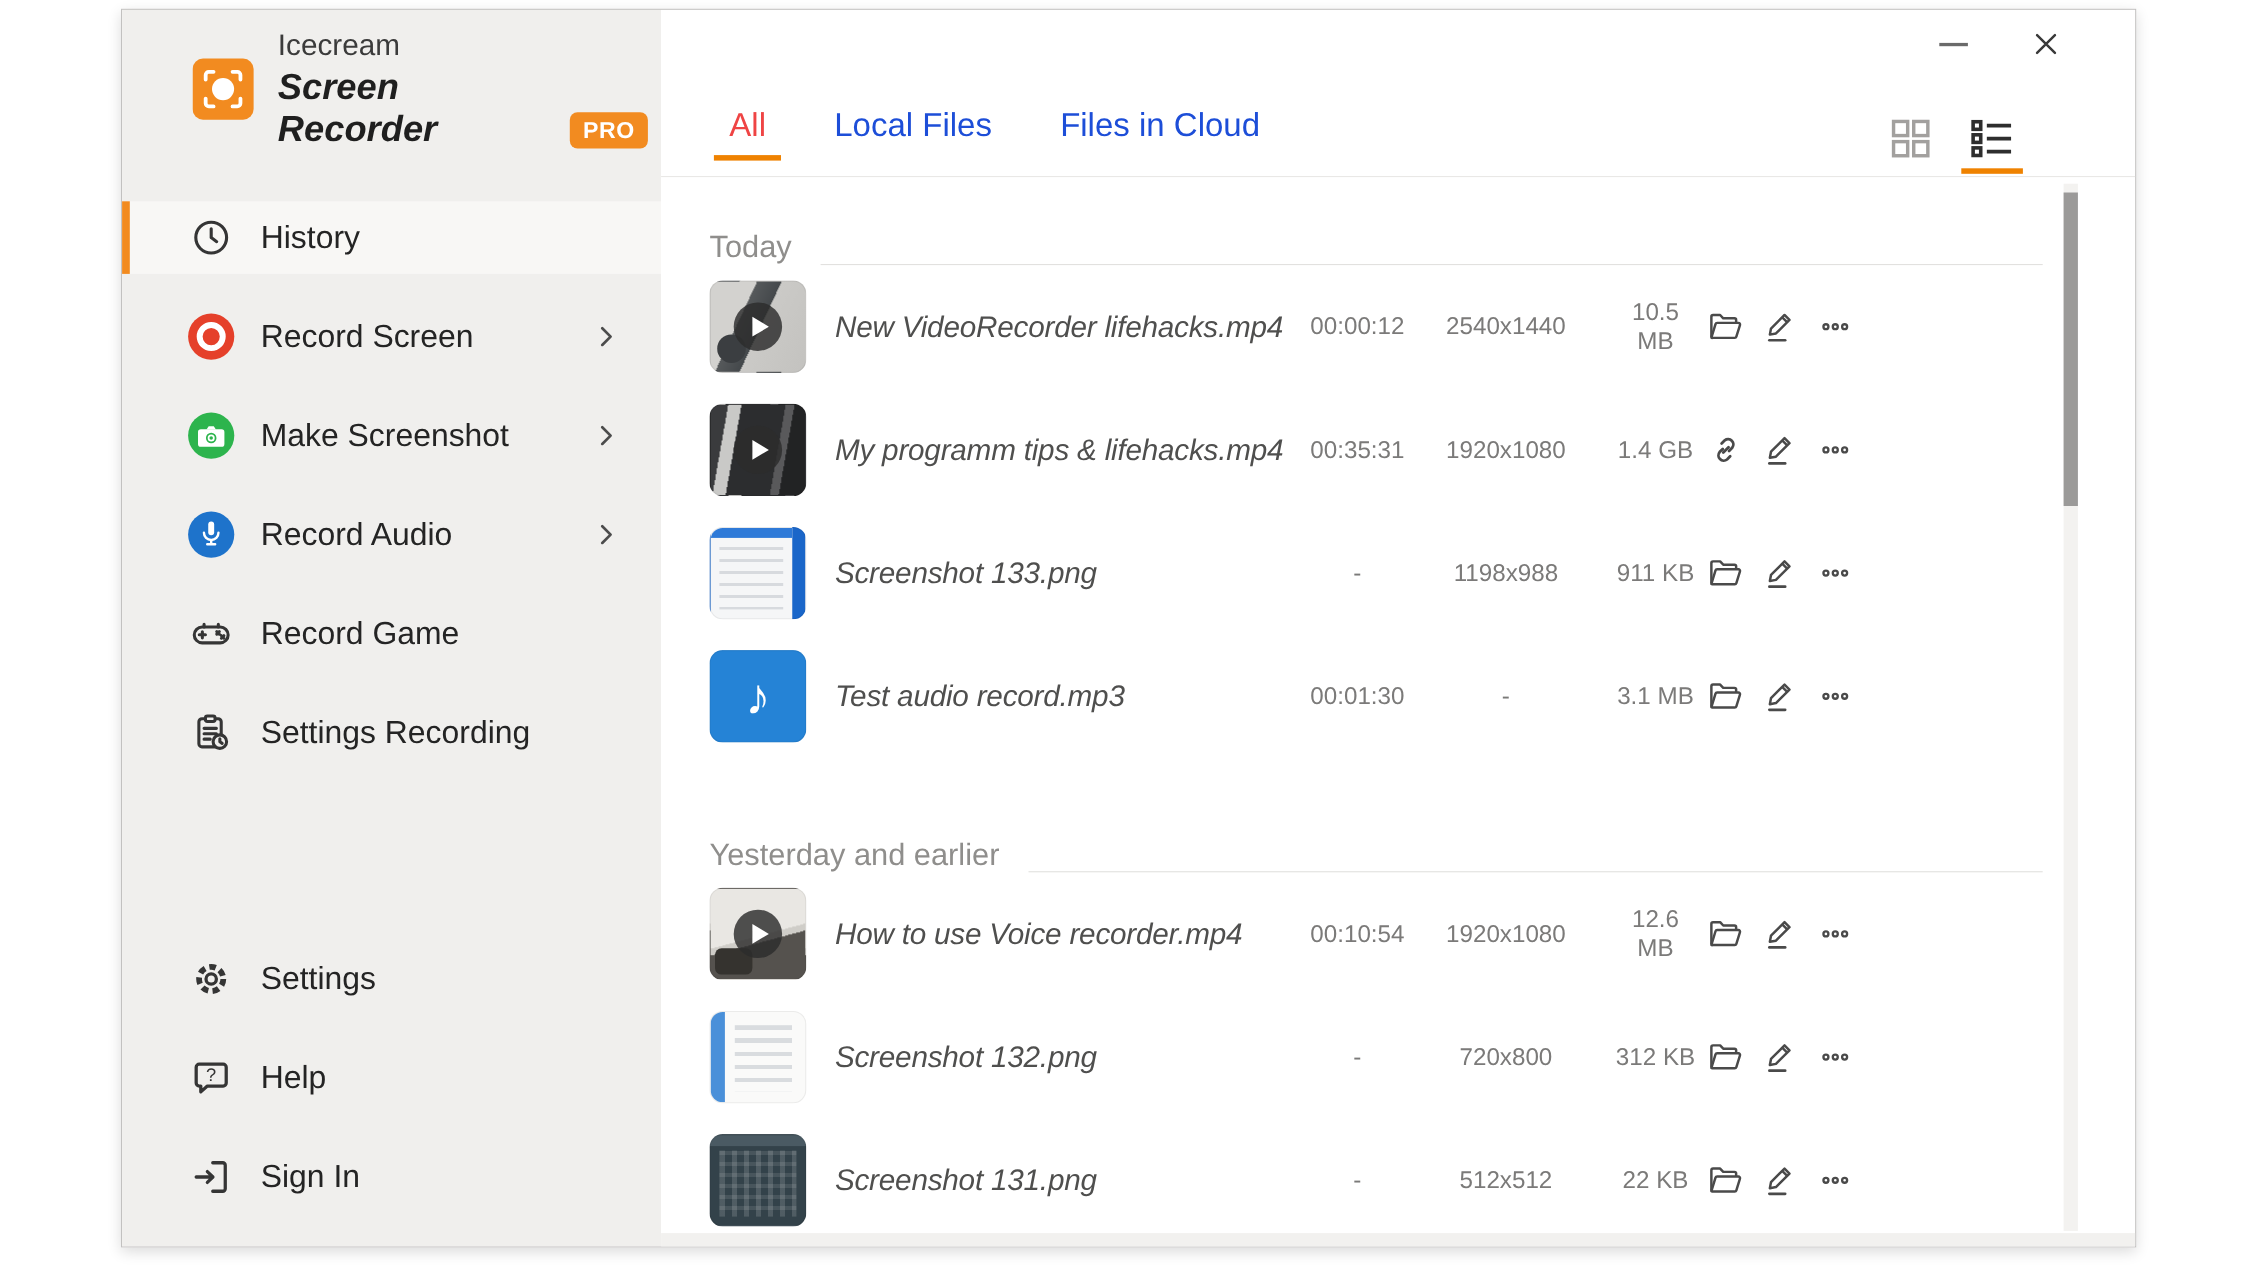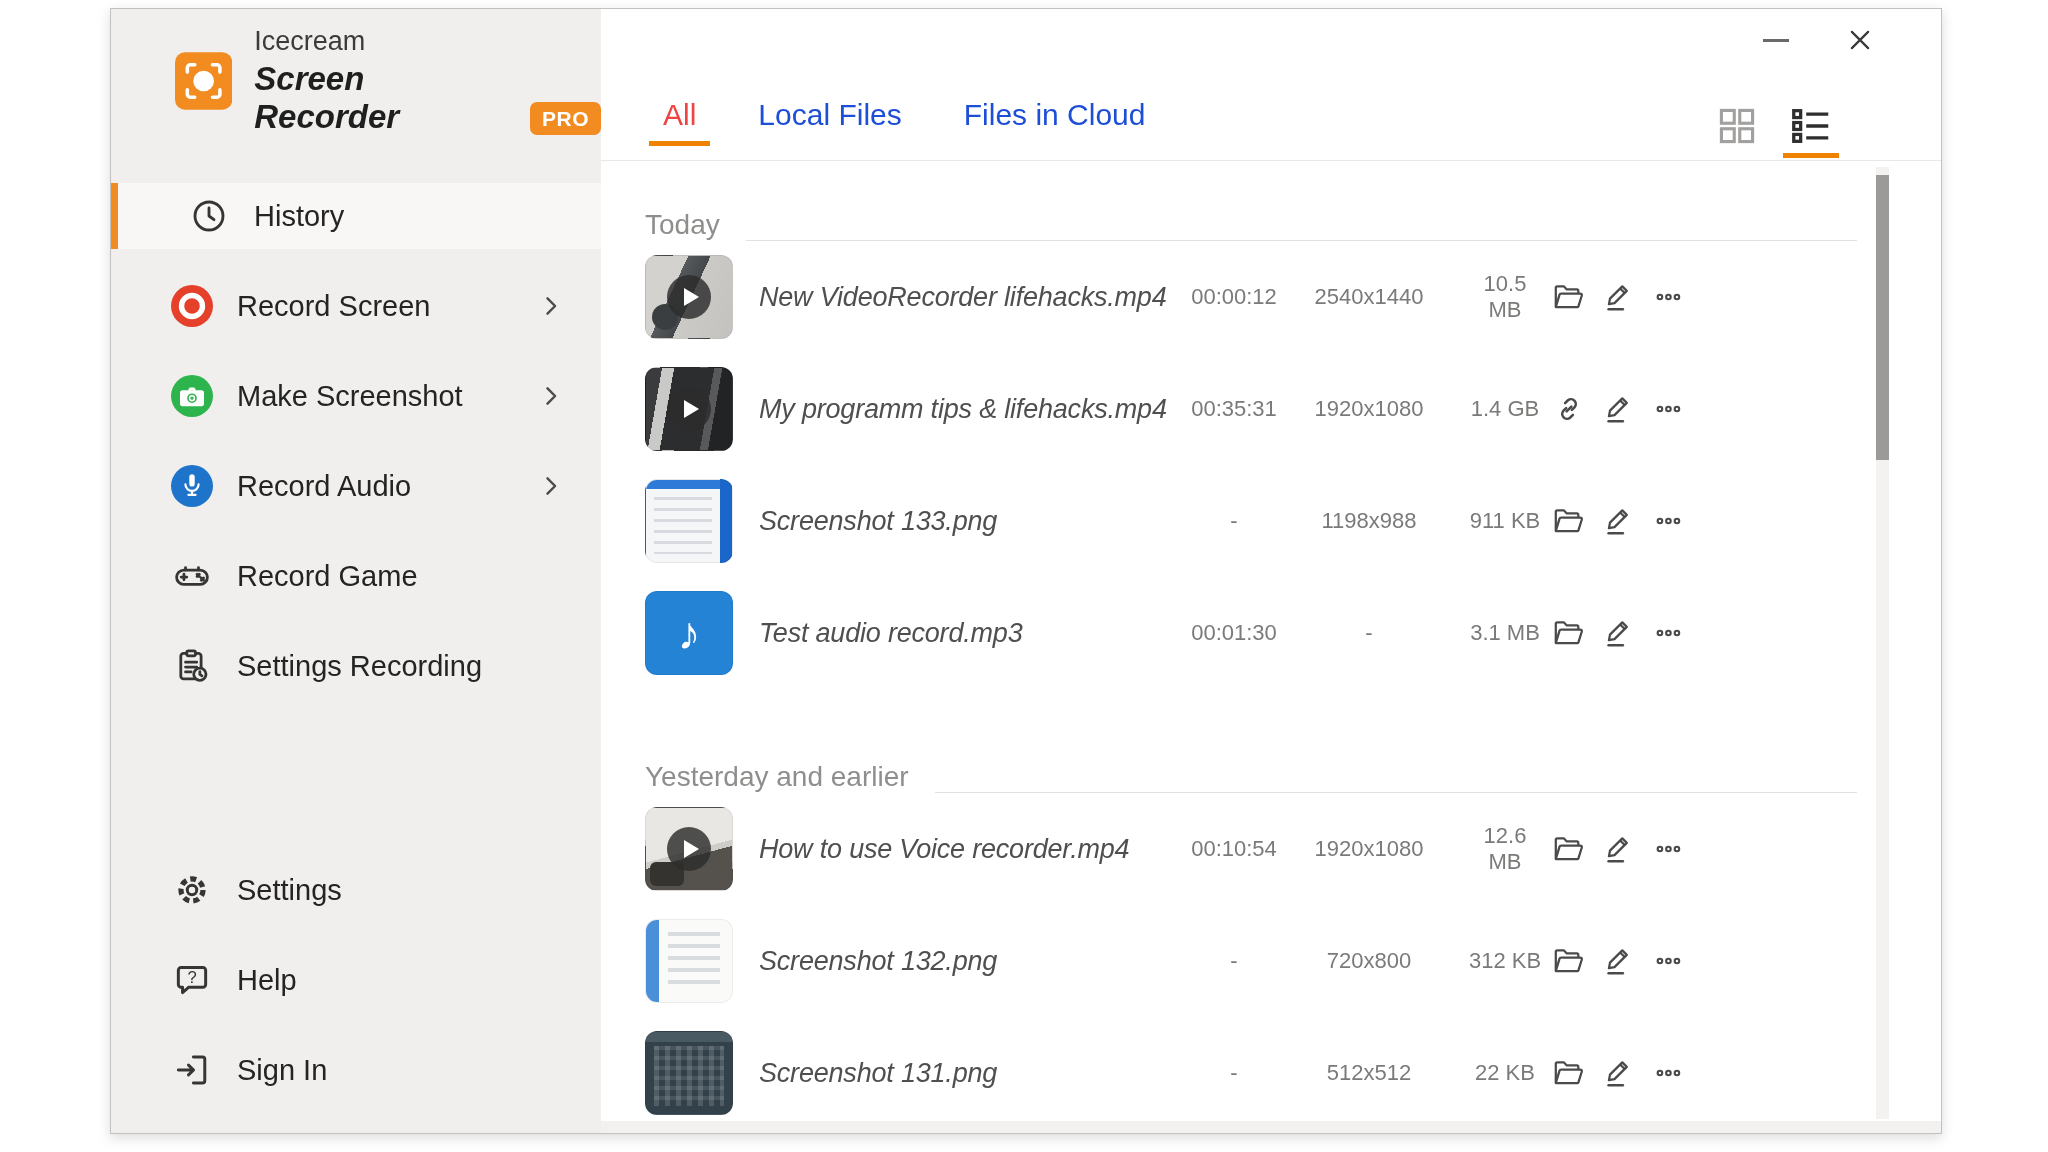--- a/index.html
+++ b/index.html
@@ -4,30 +4,30 @@
 <style>
   * { margin:0; padding:0; box-sizing:border-box; }
   html,body { width:2048px; height:1152px; background:#fff; font-family:"Liberation Sans", sans-serif; overflow:hidden; }
   .canvas { position:relative; width:2048px; height:1152px; background:#fff; }
 
   .window { position:absolute; left:110px; top:8px; width:1832px; height:1126px; background:#fff;
             border:1px solid #c2c1c0; box-shadow:0 4px 12px rgba(0,0,0,.14); display:flex; }
 
   
   .sidebar { width:490px; flex:none; background:#f0efed; position:relative; }
-  .brand { display:flex; align-items:center; gap:22px; padding:26px 0 0 64px; height:118px; }
+  .brand { display:flex; align-items:center; gap:22px; padding:26px 12px 0 64px; height:118px; }
   .brand-text { display:flex; flex-direction:column; }
   .brand-line1 { font-size:27px; color:#3b3b3b; }
   .brand-line2 { display:flex; align-items:center; gap:16px; margin-top:3px; }
   .brand-line2 b { font-size:33px; color:#1f1f1f;font-style:italic; }
   .pro-badge { background:#f28b20; color:#fff; font-weight:bold; font-size:21px; padding:5px 12px 4px; border-radius:7px; letter-spacing:.5px;margin-top:40px; }
 
   .nav { margin-top:56px; display:flex; flex-direction:column; gap:24px; }
   .nav-item { height:66px; display:flex; align-items:center; padding-left:58px; position:relative; cursor:pointer; }
-  .nav-item.active { background:#f8f7f5; border-left:7px solid #f28b20; padding-left:68px; }
+  .nav-item.active { background:#f8f7f5; border-left:7px solid #f28b20; padding-left:51px; }
   .nav-icon { width:46px; height:46px; flex:none; display:flex; align-items:center; justify-content:center; }
   .nav-label { margin-left:22px; font-size:29px; color:#242424; white-space:nowrap; }
   .chev { position:absolute; right:36px; display:flex; }
   .footer-nav { position:absolute; left:0; bottom:30px; width:100%; display:flex; flex-direction:column; gap:24px; }
 
   
   .main { flex:1; position:relative; background:#fff; }
   .header { position:relative; height:152px; border-bottom:1px solid #e9e8e6; }
   .win-controls { position:absolute; top:14px; right:62px; display:flex; gap:46px; align-items:center; }
   .win-btn { background:none; border:none; cursor:pointer; width:38px; height:34px; display:flex; align-items:center; justify-content:center; }

